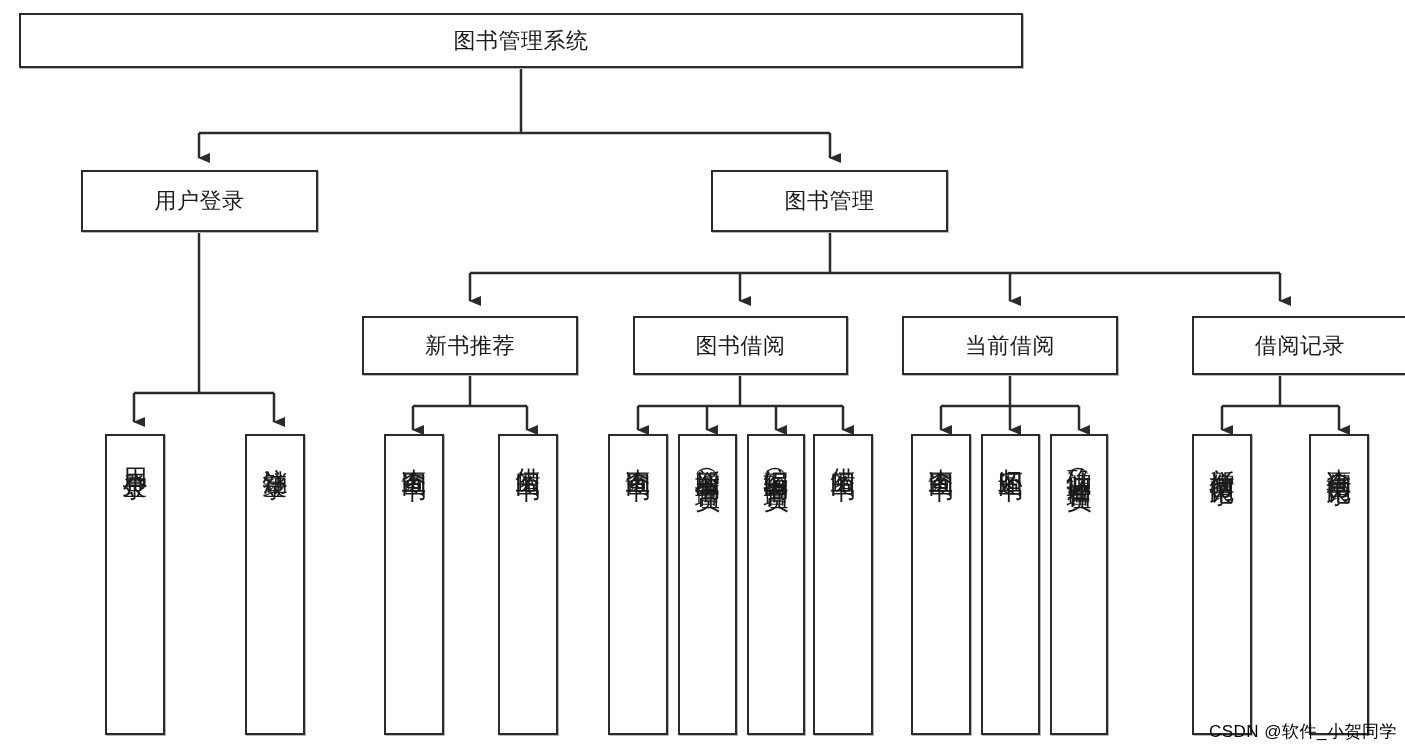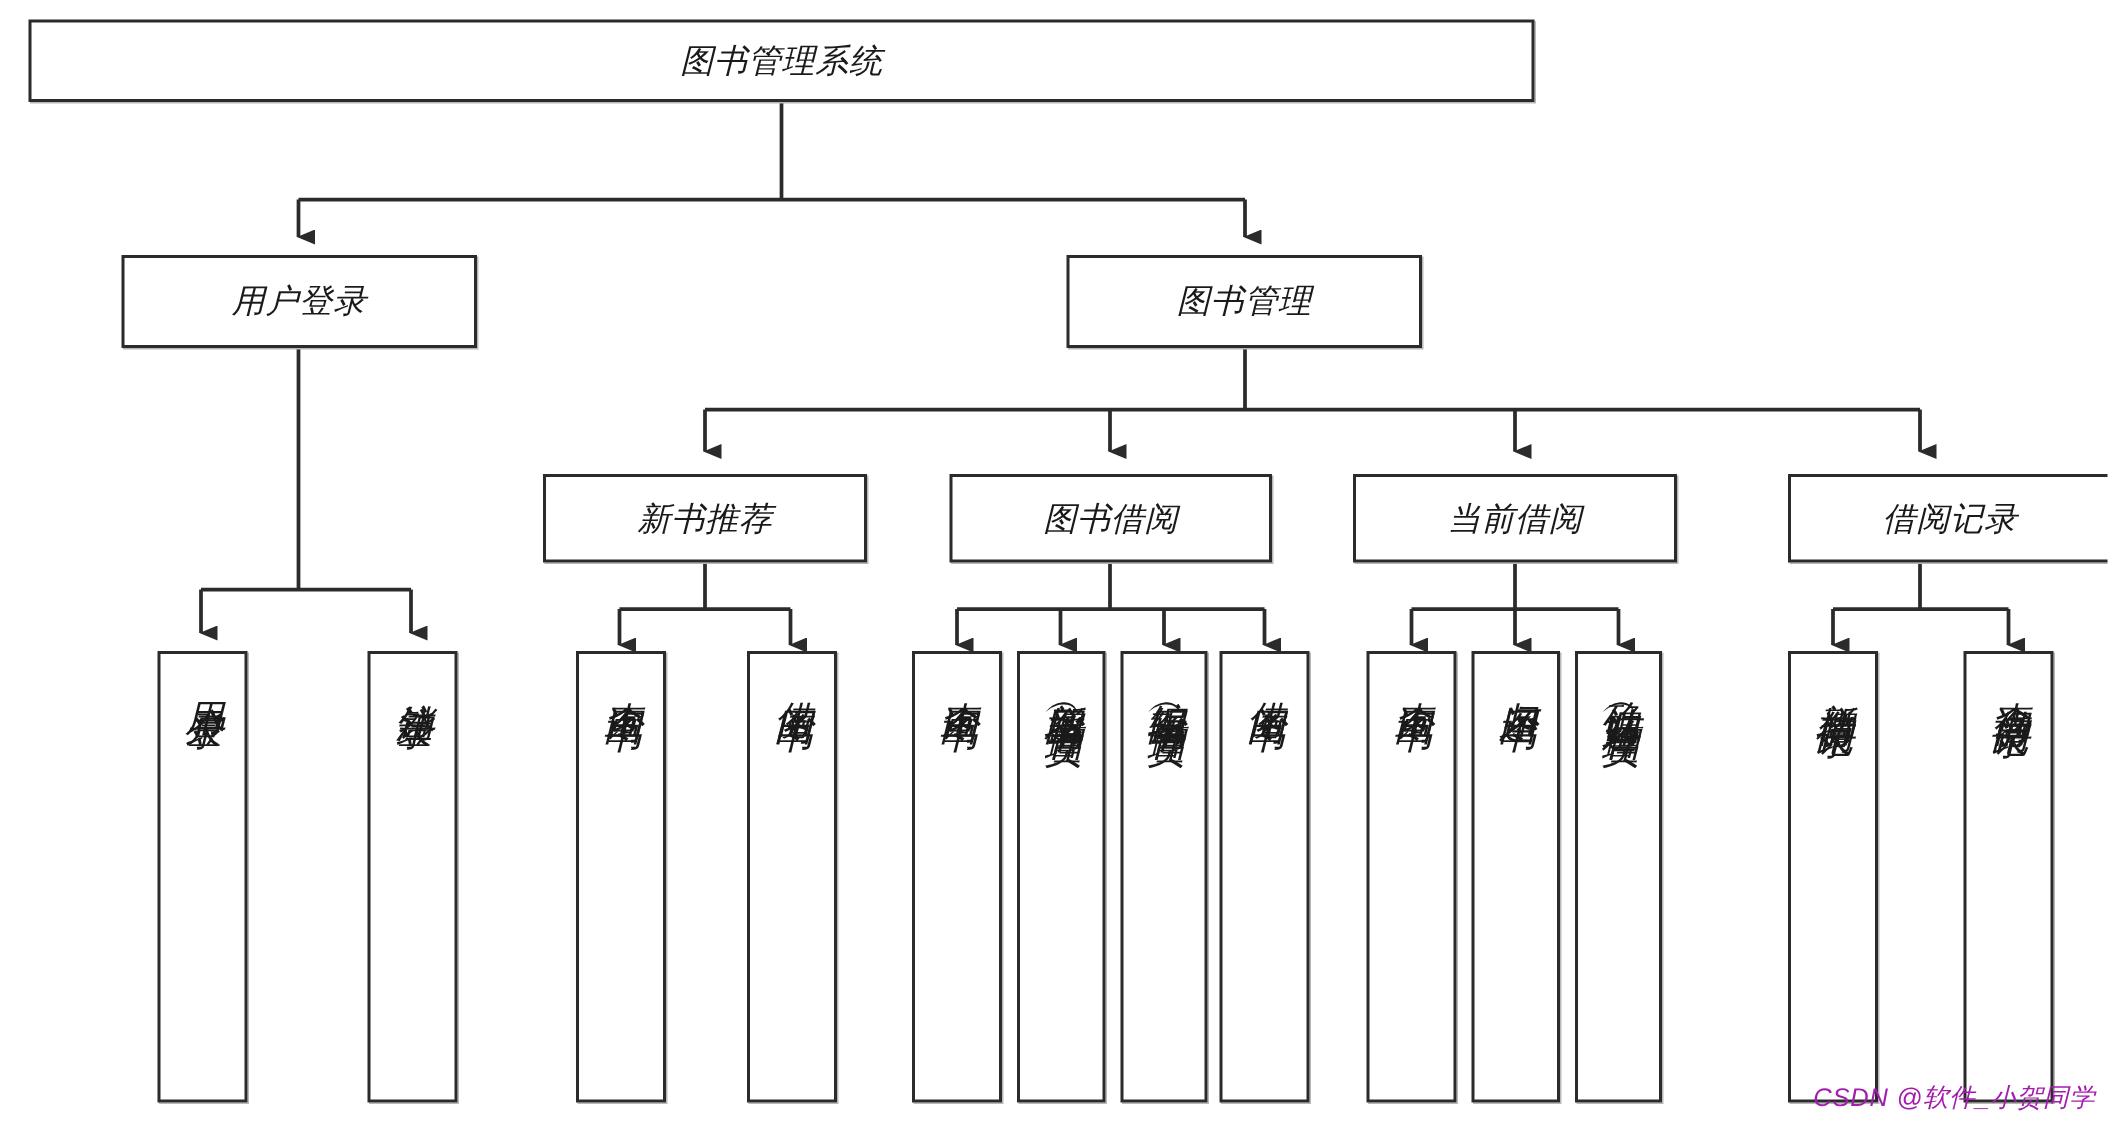--- a/index.html
+++ b/index.html
@@ -3,21 +3,21 @@
 <meta charset="utf-8">
 <style>
   html,body{margin:0;padding:0;}
   body{
     width:1405px;height:747px;
     background:#ffffff;
     font-family:"Liberation Sans","DejaVu Sans",sans-serif;
     overflow:hidden;
     position:relative;
   }
-  #canvas{position:absolute;left:0;top:0;width:1405px;height:747px;font-style:italic;}
+  #canvas{position:absolute;left:0;top:0;width:1405px;height:747px;}
   svg.connectors{position:absolute;left:0;top:0;width:1405px;height:747px;pointer-events:none;}
 
   .node{
     position:absolute;
     box-sizing:border-box;
     background:#ffffff;
     border:2px solid #2b2b2b;
     box-shadow:1px 1px 0 #b8b8b8;
     display:flex;
     align-items:center;
@@ -51,21 +51,21 @@
     line-height:1.0;
     letter-spacing:3px;
     white-space:nowrap;
   }
 
   .watermark{
     position:absolute;
     right:8px;
     bottom:4px;
     font-size:17px;
-    color:#a21caf;
+    color:#000000;
     letter-spacing:0.5px;
     white-space:nowrap;
   }
 </style>
 </head>
 <body>
 
 <div id="canvas">
 
   <svg class="connectors" viewBox="0 0 1405 747">

